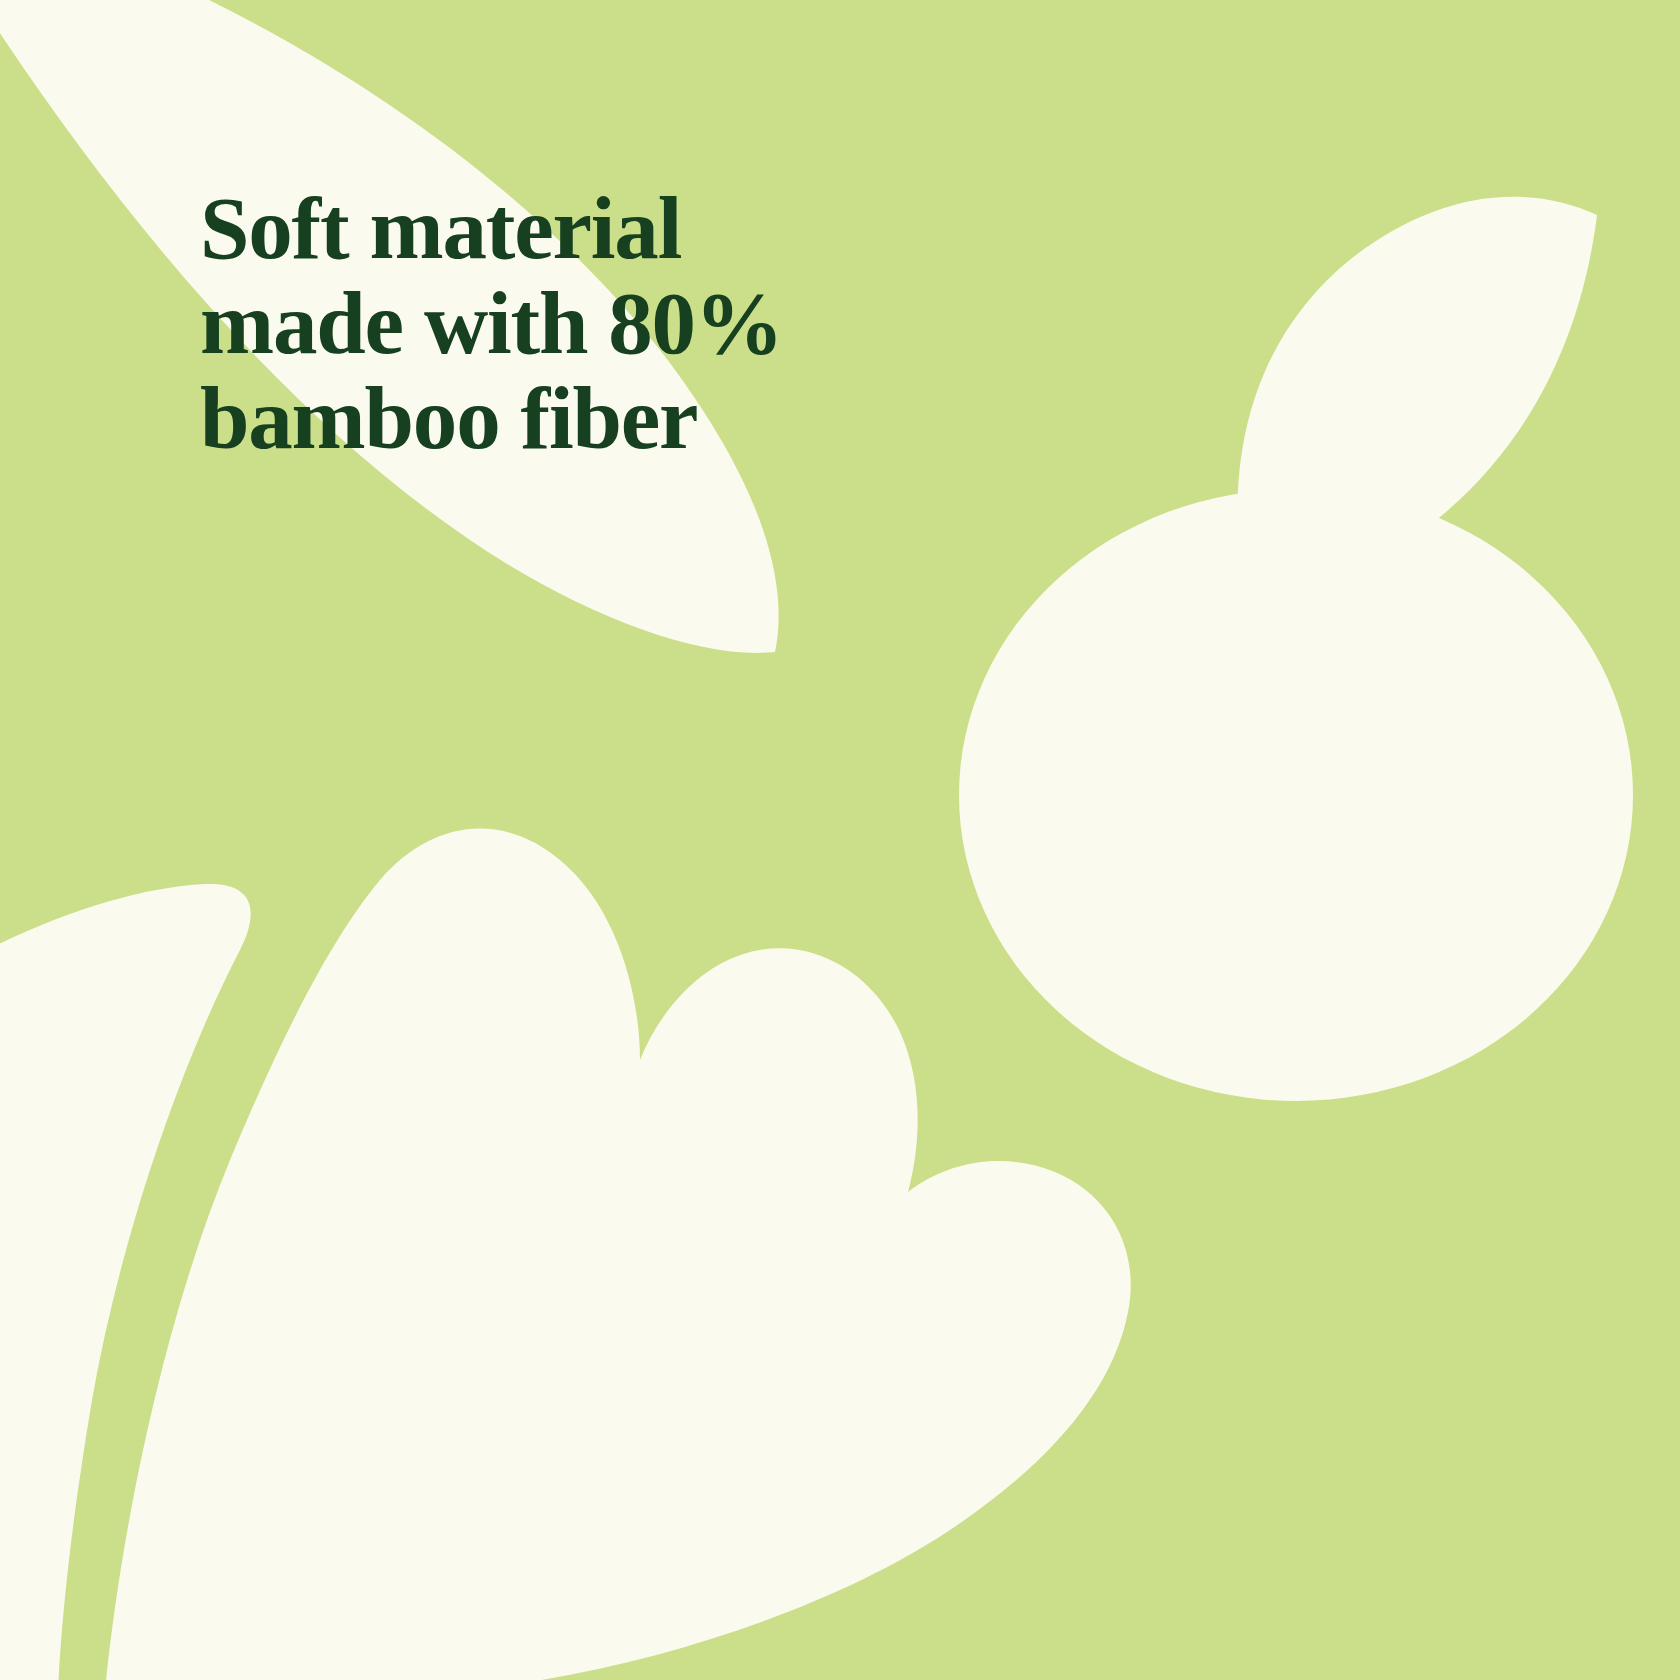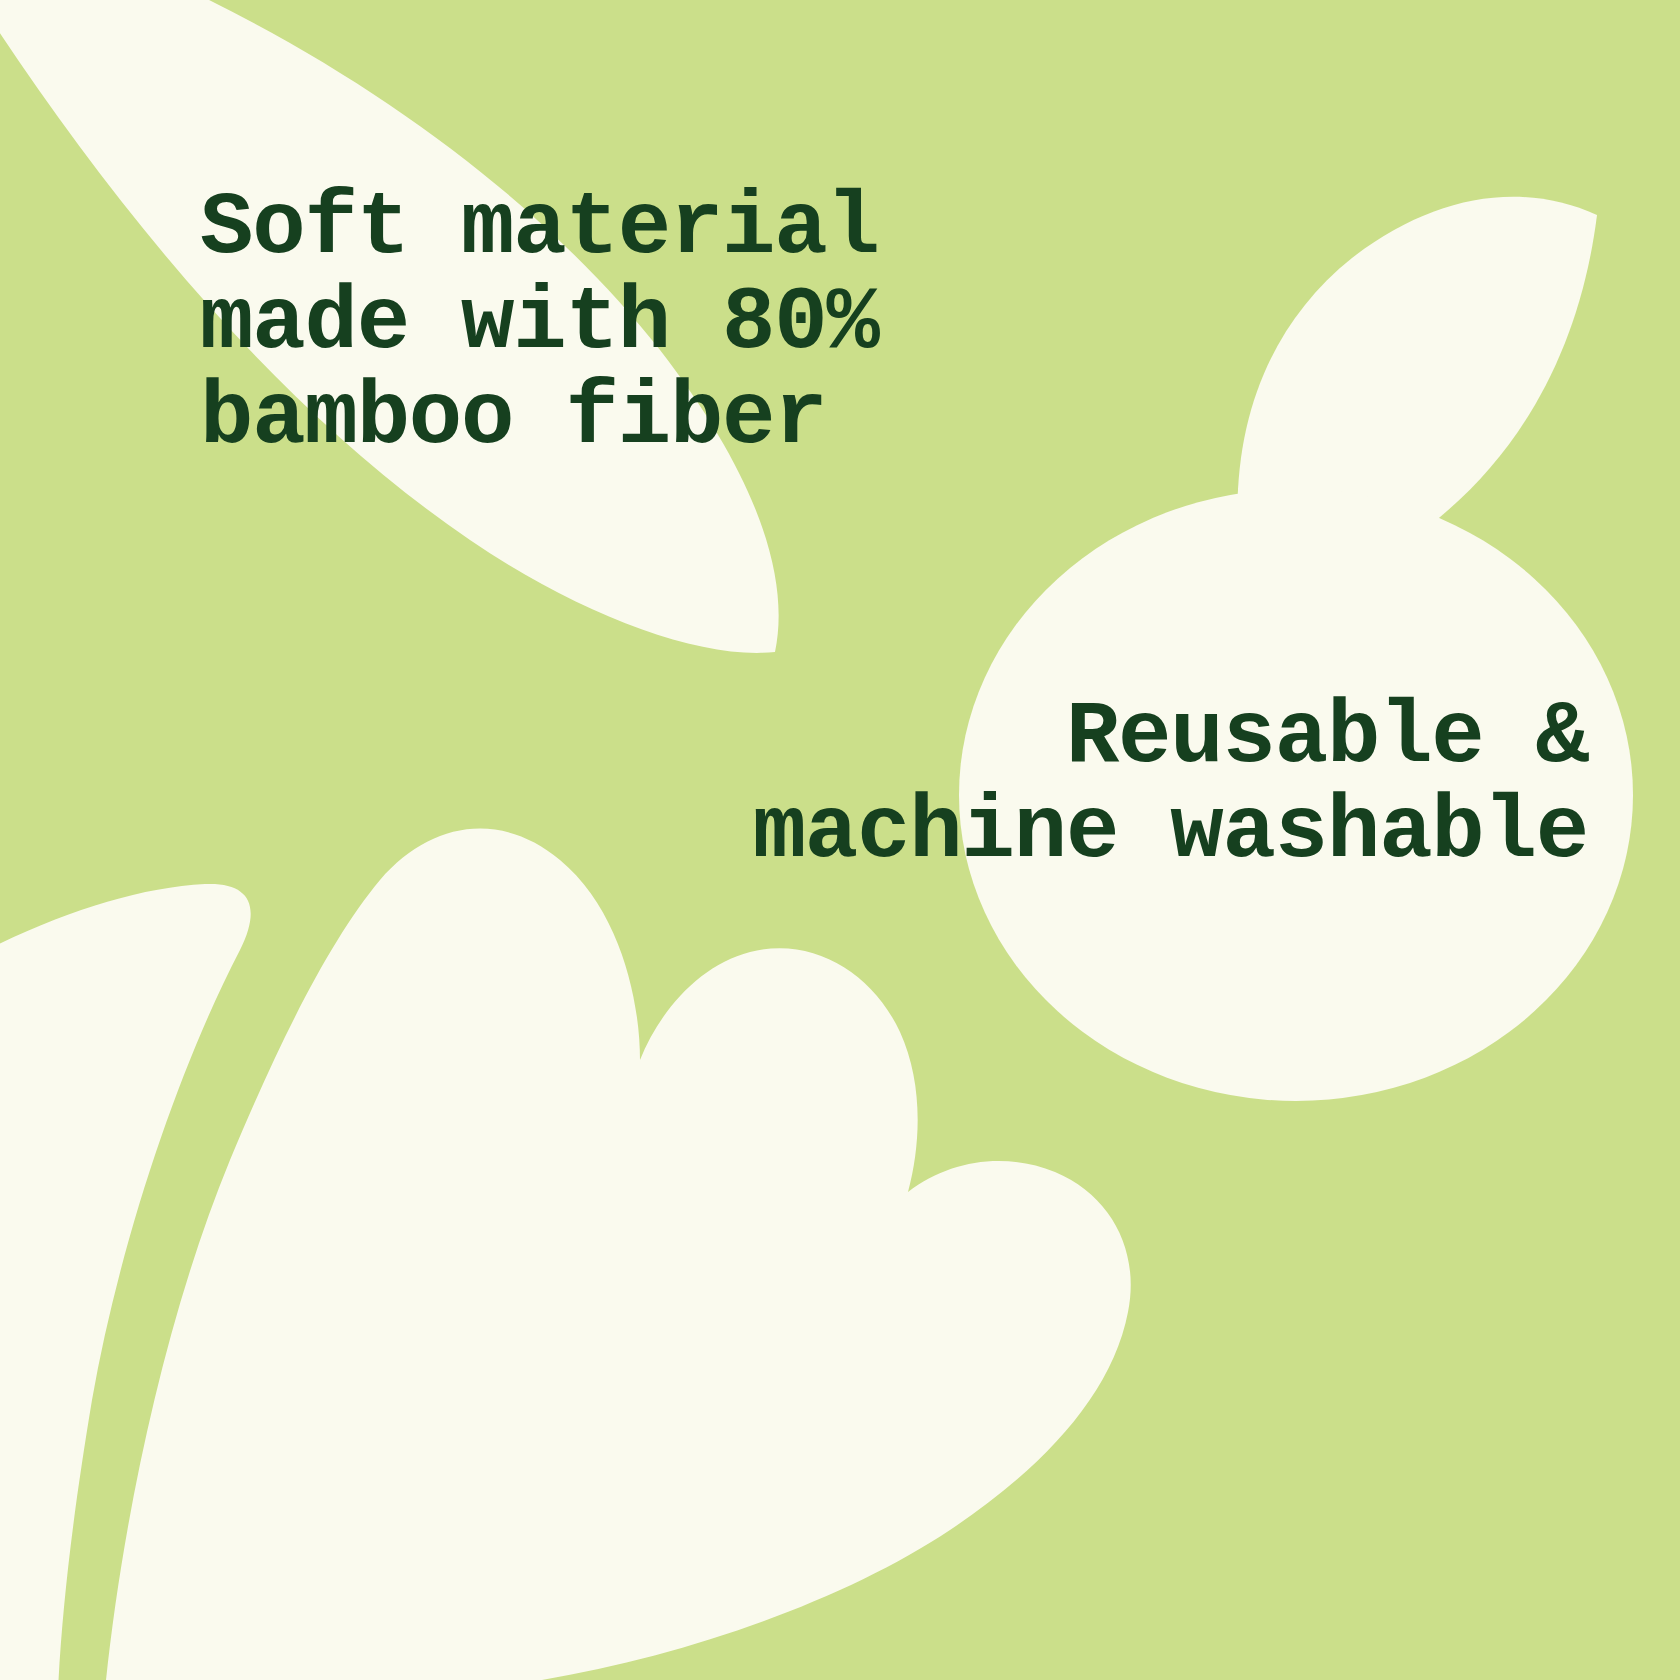--- a/index.html
+++ b/index.html
@@ -28,21 +28,21 @@
     pointer-events:none;
   }
   .feature{
     position:absolute;
     color:#16401f;
     font-weight:700;
     font-size:89px;
     line-height:95px;
     letter-spacing:-1.2px;
     white-space:pre-line;
-    font-family:Liberation Mono, monospace;
+    font-family:Liberation Serif, serif;
   }
   #feature-1{ left:200px; top:181px; text-align:left; }
   #feature-2{ right:92px; top:690px; text-align:right; }
   #feature-3{ left:305px; top:1152px; text-align:left; }
 </style>
 </head>
 <body>
 
 <div id="canvas">
 
@@ -87,18 +87,16 @@
              C 1112 1396 1040 1470 950 1530
              C 830 1610 640 1672 470 1690
              Z"></path>
   </svg>
 
   <div class="txt-layer">
     <div class="feature" id="feature-1">Soft material
 made with 80%
 bamboo fiber</div>
 
-    <div class="feature" id="feature-2">Reusable &amp;
-machine washable</div>
 
   </div>
 
 </div>
 
 </body></html>

